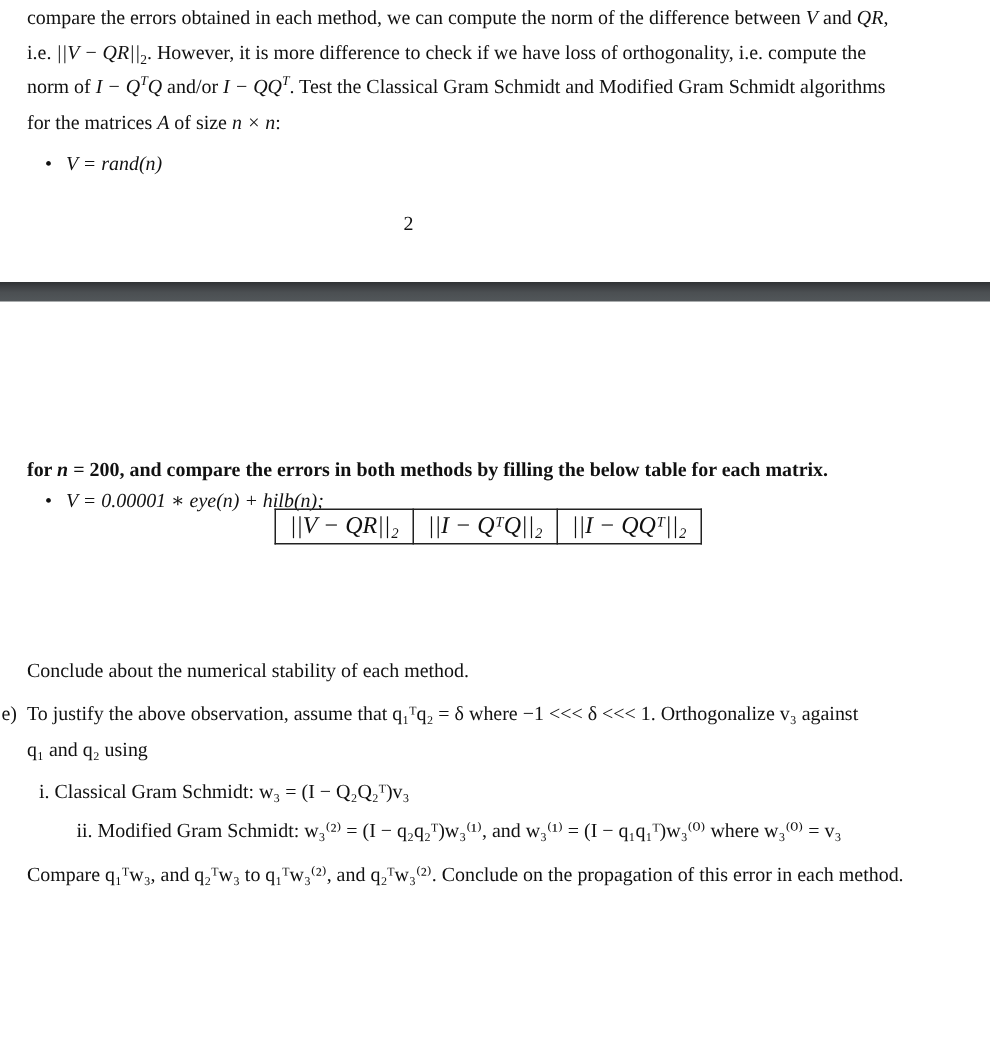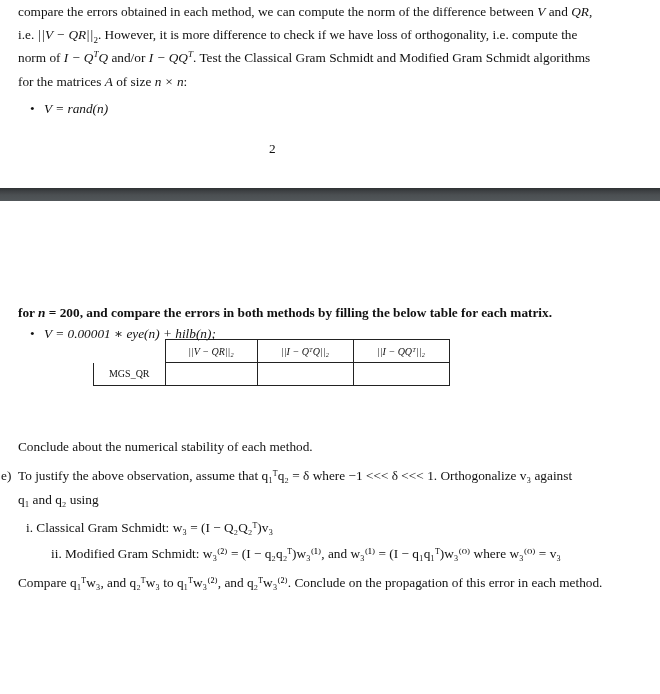--- a/index.html
+++ b/index.html
@@ -42,24 +42,24 @@
       height: 13px;
       background: linear-gradient(to bottom, #2f3234 0px, #3d4043 3px, #4b4f52 7px, #52575a 13px);
     }
     .bullet {
       display: inline-block;
       width: 14px;
       font-style: normal;
     }
     table.results {
       position: absolute;
-      left: 93px;
+      left: 112px;
       top: 339px;
       border-collapse: collapse;
-      font-size: 10px;
+      font-size: 16px;
     }
     table.results td, table.results th {
       font-weight: normal;
       padding: 0;
       text-align: center;
     }
     .hdr-blank { border: none; width: 71px; height: 23px; }
     .hdr {
       border: 1px solid #222;
       border-bottom: 1.5px solid #222;
@@ -123,26 +123,20 @@
 <table class="results">
   <thead>
     <tr>
       <th class="hdr-blank"></th>
       <th class="hdr c1 m">||V − QR||₂</th>
       <th class="hdr c2 m">||I − QᵀQ||₂</th>
       <th class="hdr c3 m">||I − QQᵀ||₂</th>
     </tr>
   </thead>
   <tbody>
-    <tr>
-      <td class="rowlabel last" style="border-top:none;">MGS_QR</td>
-      <td class="cell c1 last"></td>
-      <td class="cell c2 last"></td>
-      <td class="cell c3 last"></td>
-    </tr>
   </tbody>
 </table>
 
 <div class="line" style="left:18px; top:439px;">Conclude about the numerical stability of each method.</div>
 
 <div class="line" style="left:1px; top:468px;">e)</div>
 <div class="line" style="left:18px; top:468px;">
   <span>To justify the above observation, assume that q₁ᵀq₂ = δ where −1 &lt;&lt;&lt; δ &lt;&lt;&lt; 1. Orthogonalize v₃ against</span>
 </div>
 <div class="line" style="left:18px; top:492px;">

